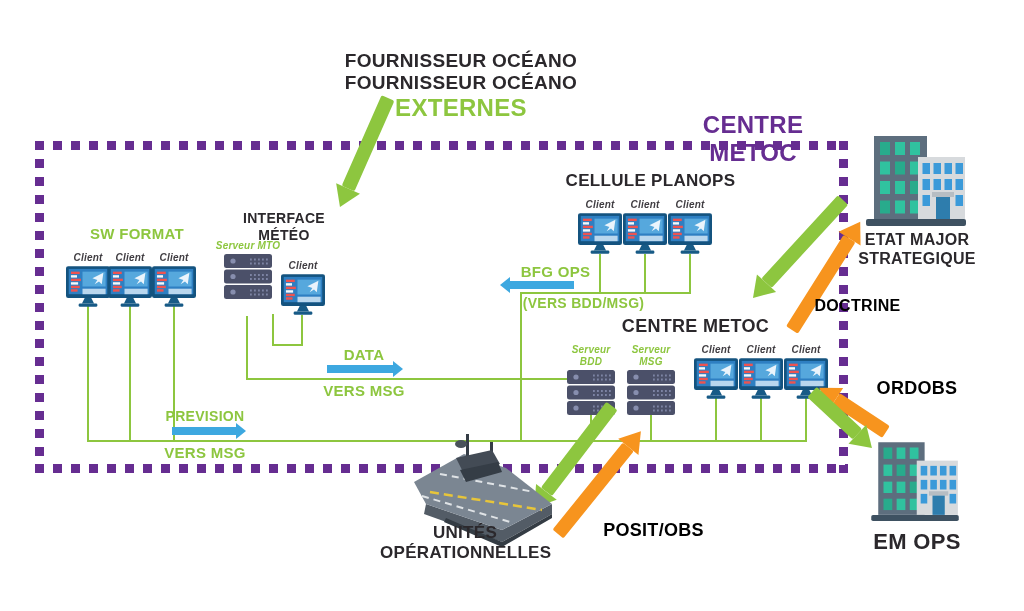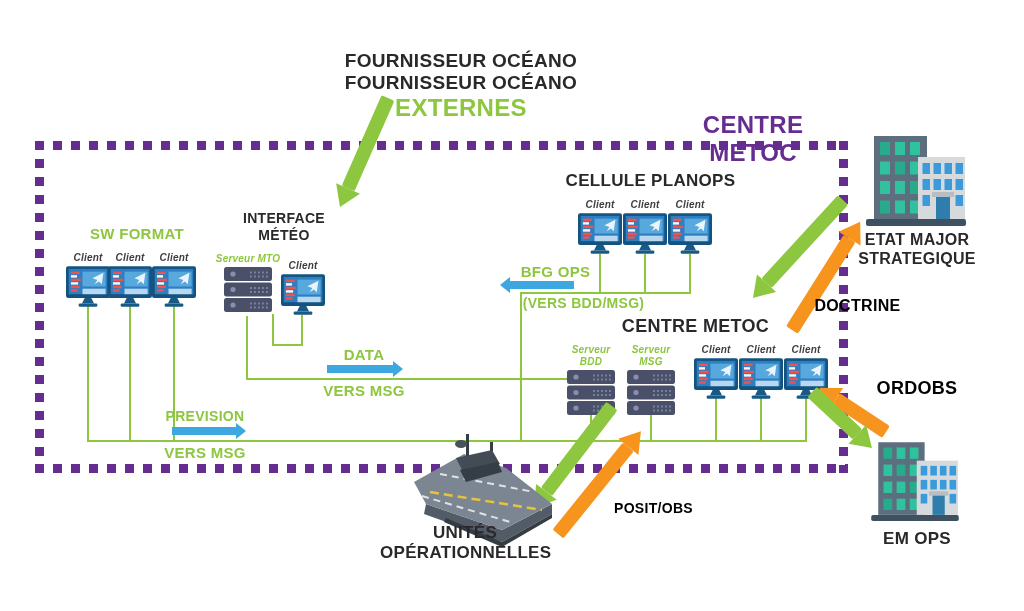--- a/index.html
+++ b/index.html
@@ -167,21 +167,21 @@
   <div class="node" style="left:152px;top:252px;width:44px">
     <div class="node-label">Client</div>
     <svg width="44" height="41">
         <use href="#sym-monitor" width="44" height="41"></use>
       </svg>
   </div>
 
   <div class="t dark" style="left:236px;top:210px;width:96px;font-size:14px">INTERFACE</div>
   <div class="t dark" style="left:236px;top:227px;width:96px;font-size:14px">MÉTÉO</div>
 
-  <div class="node" style="left:212px;top:253px;width:72px">
+  <div class="node" style="left:212px;top:240px;width:72px">
     <div class="node-label greent">Serveur MTO</div>
     <svg width="50" height="46">
         <use href="#sym-server" width="50" height="46"></use>
       </svg>
   </div>
   <div class="node" style="left:280px;top:260px;width:46px">
     <div class="node-label">Client</div>
     <svg width="44" height="41">
         <use href="#sym-monitor" width="44" height="41"></use>
       </svg>
@@ -285,32 +285,32 @@
       <div class="shaft"></div>
       <div class="head"></div>
     </div>
   <div class="big-arrow orange" style="left:558px;top:521px;width:132px;transform:rotate(-51.1deg)">
       <div class="shaft"></div>
       <div class="head"></div>
     </div>
 
   <div class="t oranget" style="left:800px;top:297px;width:115px;font-size:16px">DOCTRINE</div>
   <div class="t oranget" style="left:862px;top:378px;width:110px;font-size:18px">ORDOBS</div>
-  <div class="t oranget" style="left:596px;top:500px;width:115px;font-size:14px">POSIT/OBS</div>
+  <div class="t oranget" style="left:596px;top:520px;width:115px;font-size:18px">POSIT/OBS</div>
 
   <svg style="position:absolute;left:860px;top:130px" width="112" height="96">
       <use href="#sym-building" width="112" height="96"></use>
     </svg>
   <div class="t dark" style="left:853px;top:231px;width:128px;font-size:16px">ETAT MAJOR</div>
   <div class="t dark" style="left:853px;top:250px;width:128px;font-size:16px">STRATEGIQUE</div>
 
   <svg style="position:absolute;left:866px;top:437px" width="98" height="84">
       <use href="#sym-building" width="98" height="84"></use>
     </svg>
-  <div class="t dark" style="left:862px;top:529px;width:110px;font-size:17px">EM OPS</div>
+  <div class="t dark" style="left:862px;top:529px;width:110px;font-size:22px">EM OPS</div>
 
   <svg style="position:absolute;left:406px;top:430px" width="150" height="118">
       <use href="#sym-ship" width="150" height="118"></use>
     </svg>
   <div class="t dark" style="left:380px;top:523px;width:170px;font-size:17px">UNITÉS</div>
   <div class="t dark" style="left:380px;top:543px;width:170px;font-size:17px">OPÉRATIONNELLES</div>
 
 </div>
 
 </body></html>

